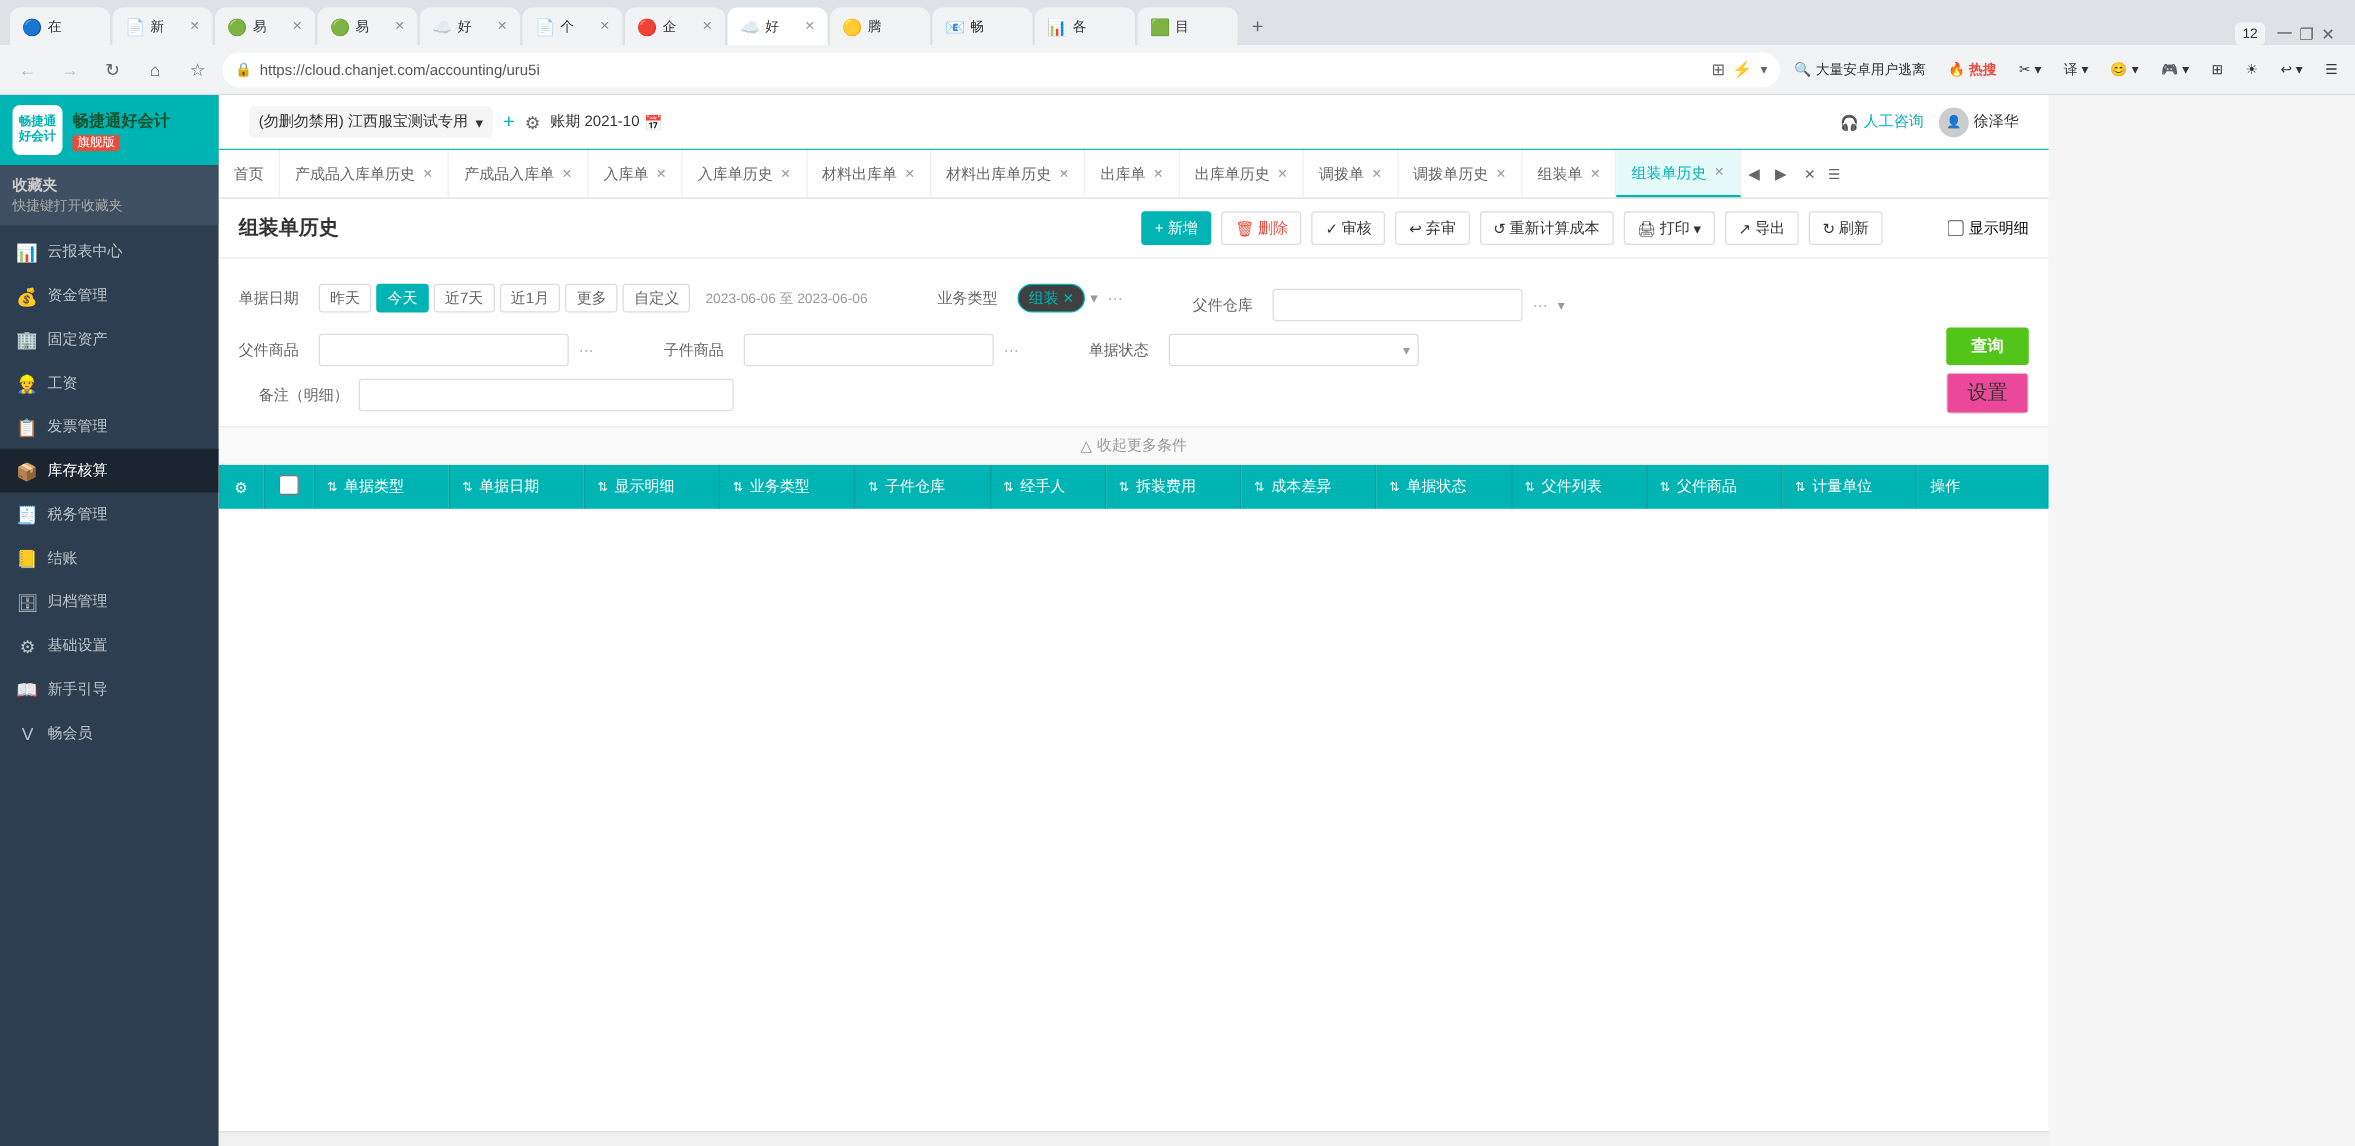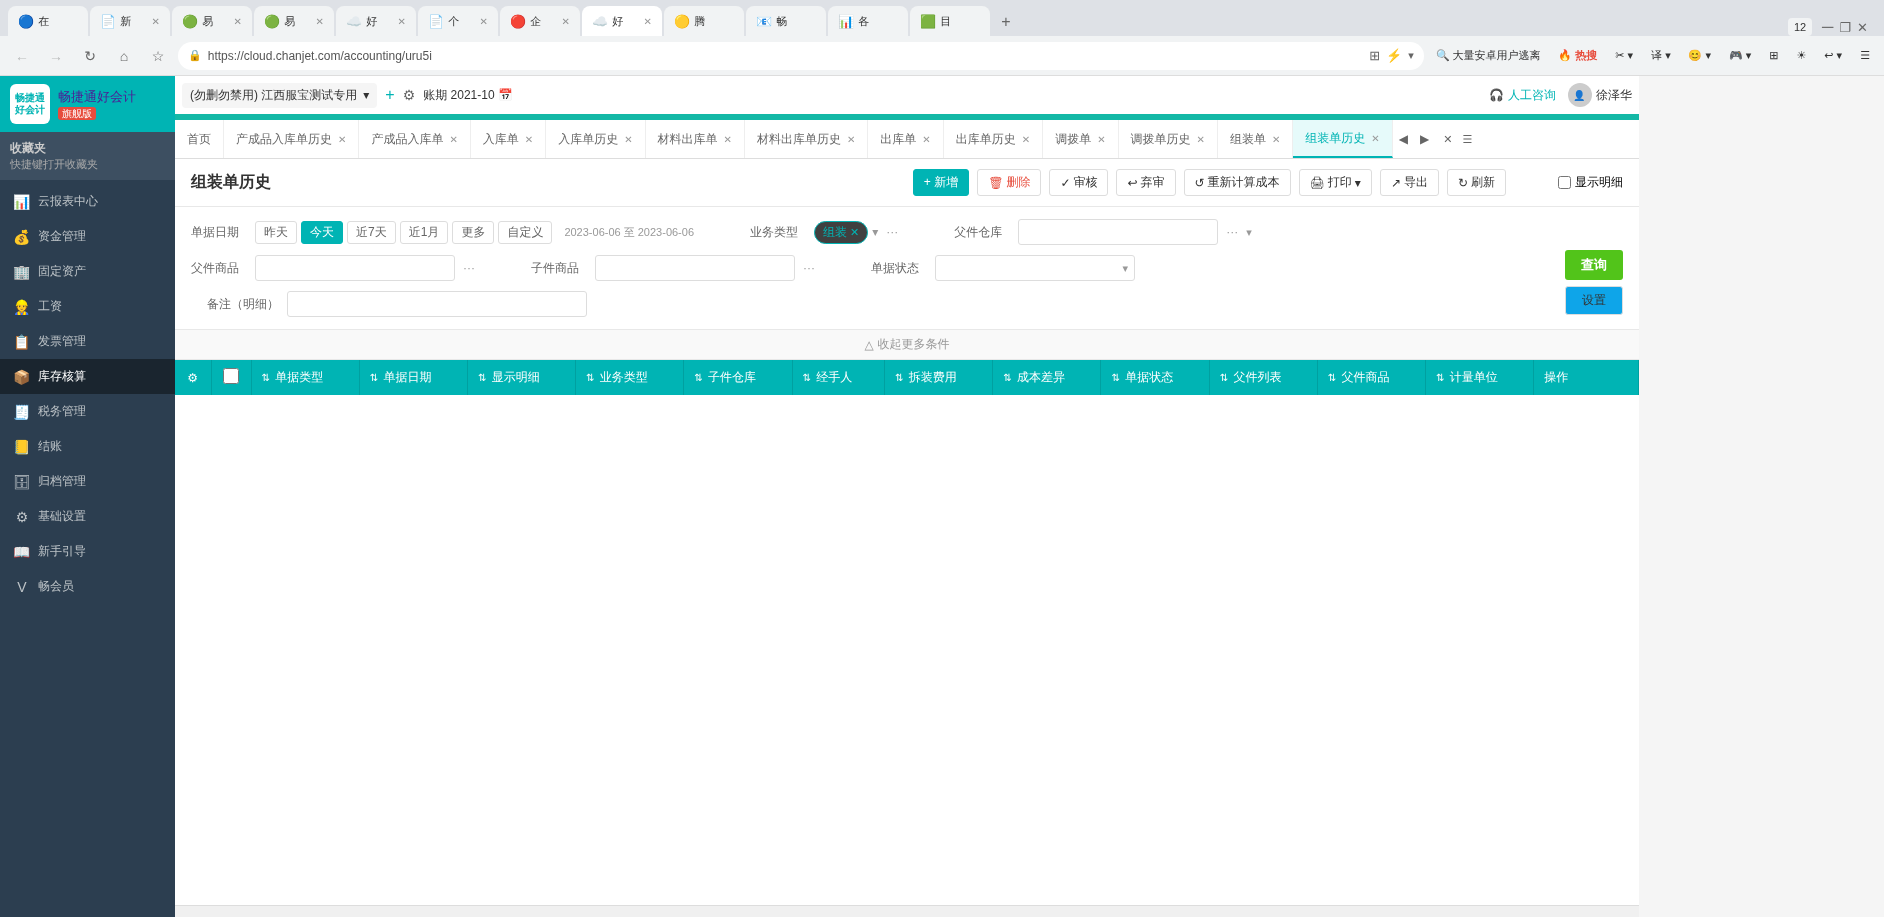--- a/index.html
+++ b/index.html
@@ -25,37 +25,37 @@
     .hot-badge { color: #e74c3c; font-weight: bold; font-size: 11px; }
 
     
     .app-container { display: flex; width: 1639px; height: calc(917px - 76px); }
 
     
     .sidebar { width: 175px; background: #2c3e50; color: #fff; display: flex; flex-direction: column; flex-shrink: 0; }
     .sidebar-header { background: #00b4b4; padding: 8px 10px; display: flex; align-items: center; gap: 8px; cursor: pointer; }
     .sidebar-logo { width: 40px; height: 40px; background: #fff; border-radius: 6px; display: flex; align-items: center; justify-content: center; }
     .sidebar-logo-text { color: #00b4b4; font-size: 10px; font-weight: bold; text-align: center; line-height: 1.2; }
-    .sidebar-brand { color: #4c1d95; font-size: 13px; font-weight: normal; }
+    .sidebar-brand { color: #14532d; font-size: 13px; font-weight: bold; }
     .sidebar-version { font-size: 10px; background: #e74c3c; color: #fff; padding: 1px 4px; border-radius: 3px; }
 
     .sidebar-bookmark { background: #3d4f61; padding: 8px 10px; cursor: pointer; }
     .sidebar-bookmark-title { color: #ccc; font-size: 12px; font-weight: bold; }
     .sidebar-bookmark-sub { color: #aaa; font-size: 11px; }
 
     .sidebar-nav { flex: 1; overflow-y: auto; padding: 4px 0; }
     .sidebar-item { display: flex; align-items: center; padding: 9px 14px; cursor: pointer; color: #bdc3c7; font-size: 12px; gap: 8px; }
     .sidebar-item.active { background: #1a252f; color: #fff; }
     .sidebar-item-icon { width: 16px; height: 16px; display: flex; align-items: center; justify-content: center; flex-shrink: 0; font-size: 14px; }
 
     
     .main-content { flex: 1; display: flex; flex-direction: column; background: #f0f2f5; overflow: hidden; }
 
     
-    .app-header { background: #fff; height: 44px; display: flex; align-items: center; padding: 0 7px; gap: 8px; border-bottom: 6px solid #14b8a6; flex-shrink: 0; }
+    .app-header { background: #fff; height: 44px; display: flex; align-items: center; padding: 0 24px; gap: 8px; border-bottom: 1px solid #14b8a6; flex-shrink: 0; }
     .company-selector { display: flex; align-items: center; gap: 6px; font-size: 12px; color: #333; cursor: pointer; background: #f5f5f5; padding: 4px 8px; border-radius: 4px; }
     .period-selector { display: flex; align-items: center; gap: 4px; font-size: 12px; color: #333; cursor: pointer; }
     .header-right { margin-left: auto; display: flex; align-items: center; gap: 12px; font-size: 12px; color: #666; }
     .header-service { display: flex; align-items: center; gap: 4px; cursor: pointer; color: #00b4b4; }
     .header-user { display: flex; align-items: center; gap: 4px; cursor: pointer; color: #333; }
     .header-avatar { width: 24px; height: 24px; background: #ccc; border-radius: 50%; display: flex; align-items: center; justify-content: center; font-size: 10px; color: #fff; }
 
     
     .nav-tabs { background: #fff; display: flex; align-items: center; padding: 0 0 0 0; border-bottom: 1px solid #ddd; flex-shrink: 0; overflow: hidden; }
     .nav-tab { display: flex; align-items: center; padding: 8px 12px; font-size: 12px; color: #666; cursor: pointer; white-space: nowrap; border-right: 1px solid #eee; gap: 4px; height: 38px; flex-shrink: 0; }
@@ -431,21 +431,21 @@
             <span class="filter-label">业务类型</span>
             <div class="filter-tag-group">
               <div class="filter-tag">
                 <span>组装</span>
                 <span class="tag-close">✕</span>
               </div>
               <span style="cursor:pointer;font-size:12px;color:#999;">▾</span>
             </div>
             <span class="filter-ellipsis">···</span>
           </div>
-          <div style="display:flex;align-items:center;gap:8px;margin-left:40px;">
+          <div style="display:flex;align-items:center;gap:8px;margin-left:40px;margin-top:12px;">
             <span class="filter-label">父件仓库</span>
             <input class="filter-input" style="min-width: 200px;">
             <span style="color:#999;cursor:pointer;">···</span>
             <span style="font-size:11px;color:#999;cursor:pointer;">▾</span>
           </div>
         </div>
 
         <div class="filter-row">
           <div style="display:flex;align-items:center;gap:8px;">
             <span class="filter-label">父件商品</span>
@@ -475,21 +475,21 @@
       </div>
 
       <div class="collapse-bar">
         <span>△</span>
         <span>收起更多条件</span>
       </div>
 
       <div style="position:relative;">
         <div style="position:absolute;right:16px;top:-110px;display:flex;flex-direction:column;gap:6px;z-index:10;">
           <button style="background:#52c41a;color:#fff;border:none;padding:6px 16px;border-radius:3px;cursor:pointer;font-size:13px;font-weight:bold;">查询</button>
-          <button style="background:#0ea5e9;color:#333;border:1px solid #ddd;padding:5px 16px;border-radius:3px;cursor:pointer;font-size:12px;">设置</button>
+          <button style="background:#ec4899;color:#333;border:1px solid #ddd;padding:5px 16px;border-radius:3px;cursor:pointer;font-size:16px;">设置</button>
         </div>
       </div>
 
       <div class="table-container">
         <table class="data-table">
           <thead>
             <tr>
               <th style="background:#00b4b4;width:36px;text-align:center;padding:8px 6px;">
                 <span>⚙</span>
               </th>

